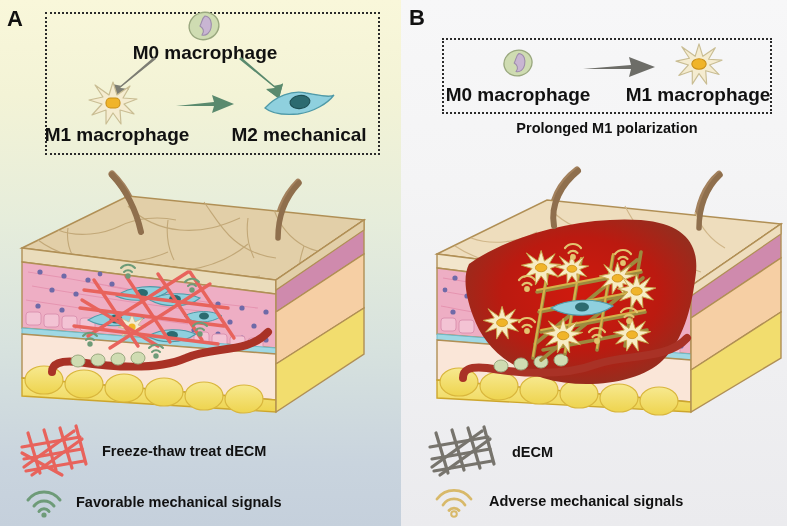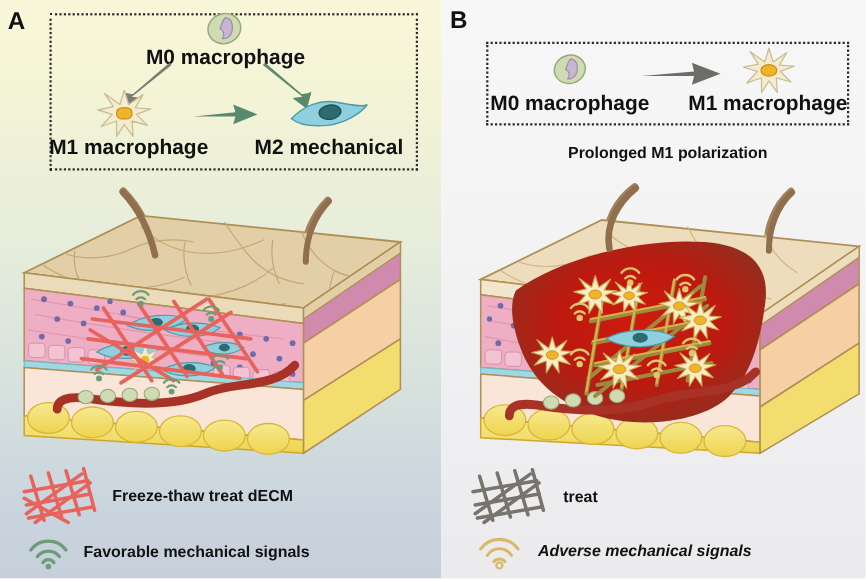--- a/index.html
+++ b/index.html
@@ -33,21 +33,21 @@
   .cap {
     position:absolute; font-size:19px; font-weight:bold; color:#111;
     white-space:nowrap; text-align:center;
   }
 
   svg { display:block; overflow:visible; }
   .svg-abs { position:absolute; }
 
   #prolonged {
     position:absolute; left:41px; top:120px; width:330px;
-    text-align:center; font-size:14.5px; font-weight:bold; color:#111;margin-top:12px;
+    text-align:center; font-size:14.5px; font-weight:bold; color:#111;
   }
 
   .legend-row { position:absolute; display:flex; align-items:center; }
   .legend-text {
     font-size:14.5px; font-weight:bold; color:#111; white-space:nowrap;
   }
   .legend-icon { position:relative; flex:0 0 auto; }
 </style>
 </head>
 <body>
@@ -514,30 +514,30 @@
               <path d="M8 46 L66 36"></path>
             <path d="M10 8 L22 48"></path>
               <path d="M26 5 L38 45"></path>
               <path d="M42 3 L54 43"></path>
               <path d="M58 2 L68 39"></path>
             <path d="M6 42 L56 6"></path>
               <path d="M14 50 L64 14"></path>
           </g>
         </svg>
       </span>
-      <span class="legend-text" style="margin-left:14px;">treat</span>
+      <span class="legend-text" style="margin-left:14px;">dECM</span>
     </div>
 
     <div class="legend-row" style="left:30px; top:484px;">
       <span class="legend-icon">
         <svg width="46" height="34" viewBox="0 0 46 34">
           <g stroke="#d8b96a" stroke-width="2.8" fill="none" stroke-linecap="round">
             <path d="M6 15 A21 21 0 0 1 40 15"></path>
             <path d="M12 21 A13 13 0 0 1 34 21"></path>
             <path d="M18 26.5 A6.5 6.5 0 0 1 28 26.5"></path>
           </g>
           <circle cx="23" cy="30" r="2.8" fill="none" stroke="#d8b96a" stroke-width="2"></circle>
         </svg>
       </span>
-      <span class="legend-text" style="margin-left:12px;font-style:italic;">Adverse mechanical signals</span>
+      <span class="legend-text" style="margin-left:12px;">Adverse mechanical signals</span>
     </div>
   </div>
 </div>
 
 </body></html>

